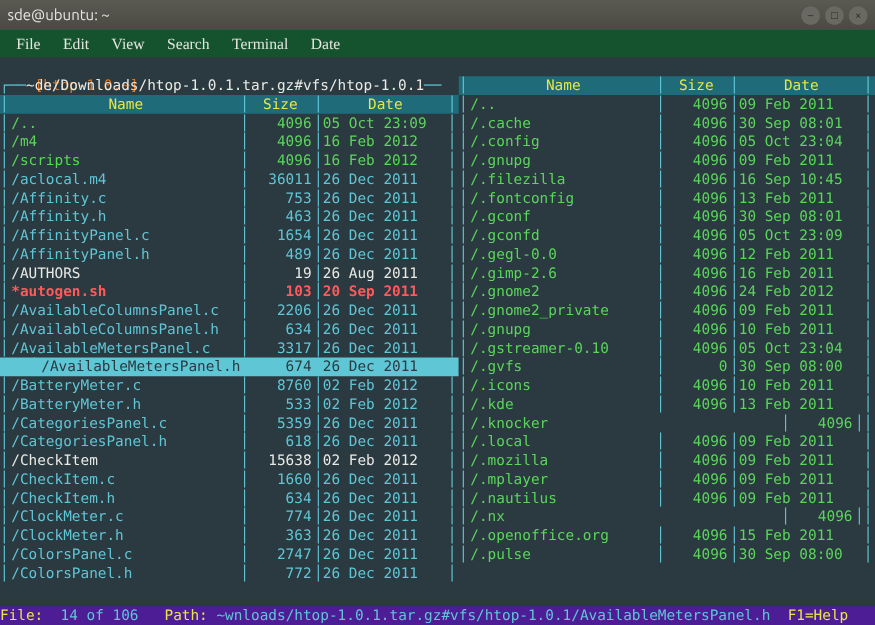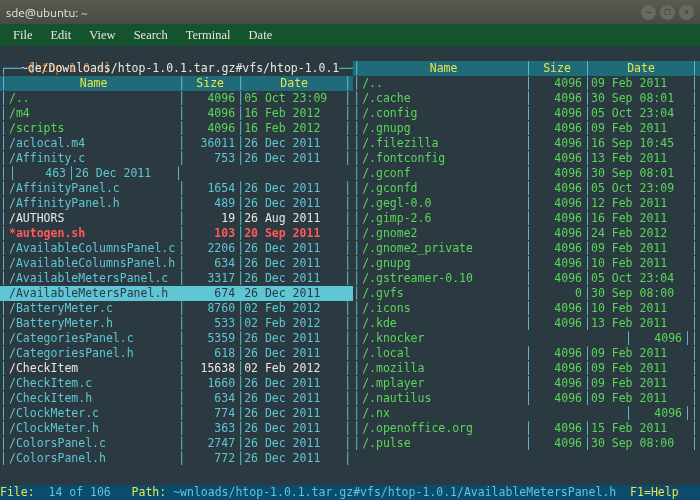--- a/index.html
+++ b/index.html
@@ -41,39 +41,39 @@
     position:relative;
     height:454px;
     overflow:hidden;
   }
   .row{white-space:pre;}
   .cy{color:#e67217;} 
   .gr{color:#5ad65a;}
   .wh{color:#e8e8e4;}
   .bl{color:#5fc6d6;}
   .rd{color:#ff5a5a;font-weight:bold;}
-  .sel{background:#5fc6d6;color:#2b3a40;}
+  .sel{background:#5fc6d6;color:#2b3a40;padding-left:24px;}
   .panes{display:flex; height:424px;}
   .pane{flex:1; position:relative;}
   .pane.right{border-left:0;}
   .tabline{height:15px;}
   .pathrow{height:15px; color:#e8e8e4;}
   .pathrow .box{color:#5fc6d6;}
   .listing{height:375px; overflow:hidden;}
   .filerow{display:flex;}
   .filerow .lead{width:9px; color:#5fc6d6;}
   .filerow .nm{flex:1; overflow:hidden;}
   .filerow .sz{width:50px; text-align:right; padding-right:2px;}
   .filerow .vsep{width:7px; text-align:center;color:#5fc6d6;}
   .filerow .dt{width:100px;}
   .hdr{background:#1f6b7a;}
   .hdr .nm, .hdr .sz, .hdr .dt{color:#e6e64a; text-align:center;}
   .statusbar{
     height:15px;
-    background:#0c4a6e;
+    background:#4c1d95;
     color:#e6e64a;
     white-space:pre;
     overflow:hidden;
   }
   .statusbar .cv{color:#5fc6d6;}
 </style>
 </head>
 <body>
 
 <div class="titlebar">
@@ -151,20 +151,21 @@
             <span class="lead">│</span>
             <span class="nm bl">/Affinity.c</span>
             <span class="vsep">│</span>
             <span class="sz bl">753</span>
             <span class="vsep">│</span>
             <span class="dt bl">26 Dec  2011</span>
             <span class="lead">│</span>
           </div>
           <div class="filerow">
             <span class="lead">│</span>
+            <span class="nm bl">/Affinity.h</span>
             <span class="vsep">│</span>
             <span class="sz bl">463</span>
             <span class="vsep">│</span>
             <span class="dt bl">26 Dec  2011</span>
             <span class="lead">│</span>
           </div>
           <div class="filerow">
             <span class="lead">│</span>
             <span class="nm bl">/AffinityPanel.c</span>
             <span class="vsep">│</span>

